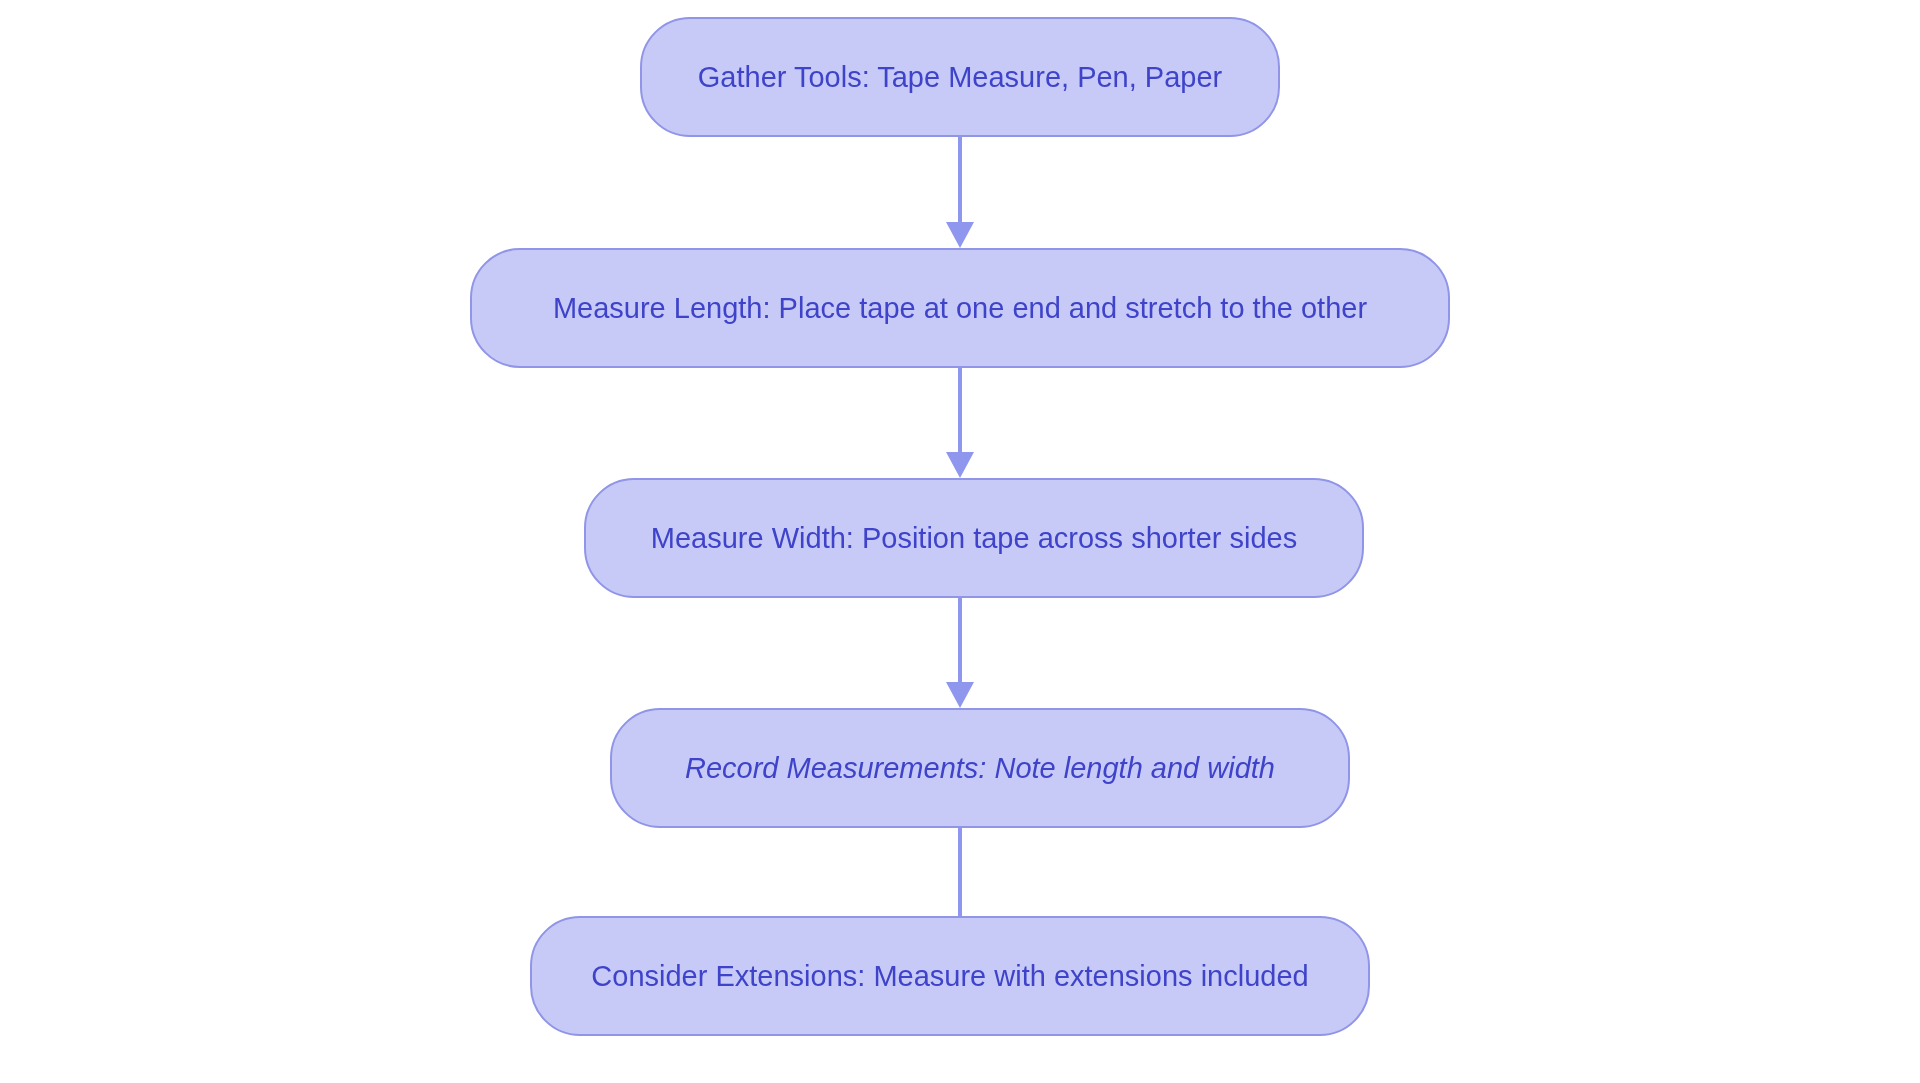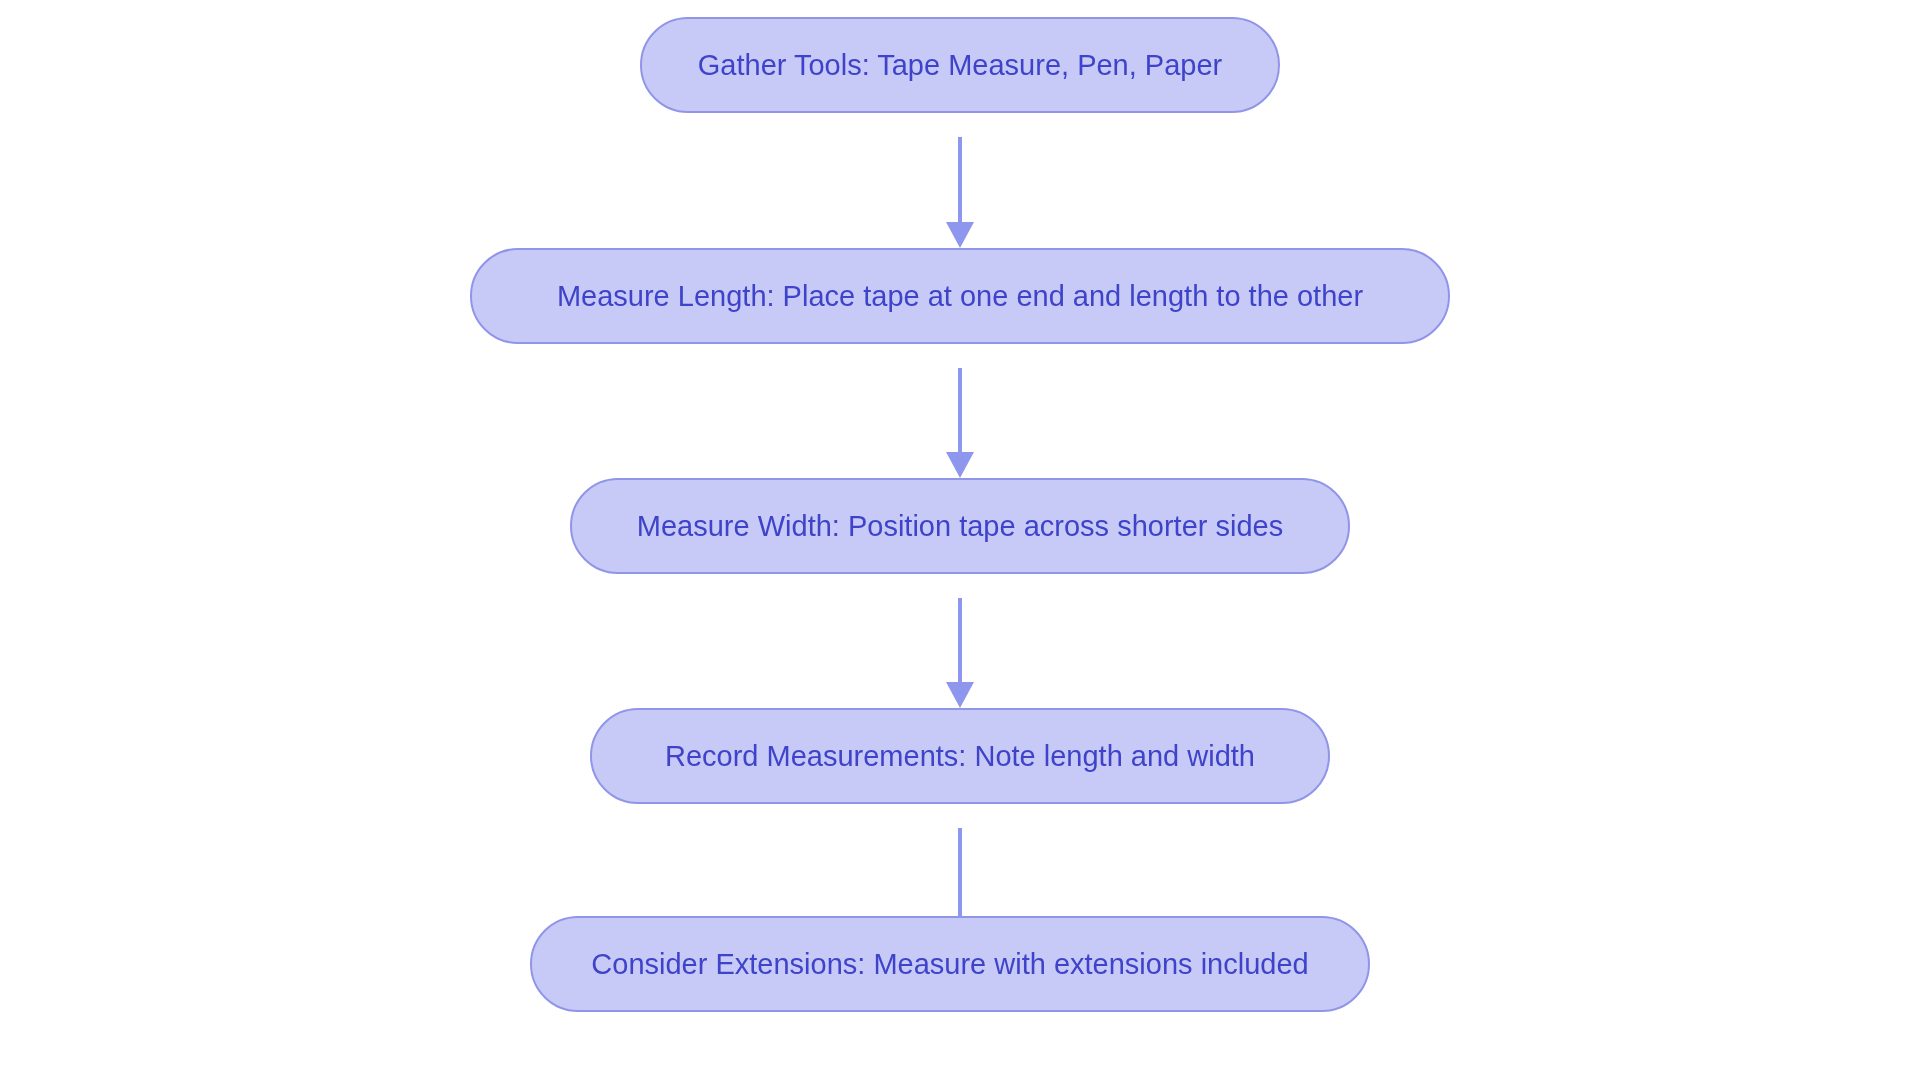--- a/index.html
+++ b/index.html
@@ -16,37 +16,37 @@
   .canvas {
     position: relative;
     width: 1920px;
     height: 1083px;
     background: var(--bg);
     overflow: hidden;
   }
 
   .flow-node {
     position: absolute;
-    height: 96px;
+    height: 120px;
     background: var(--node-fill);
     border: 2px solid var(--node-border);
     border-radius: 50px;
     display: flex;
     align-items: center;
     justify-content: center;
     text-align: center;
     color: var(--node-text);
     font-size: 29px;
     line-height: 1.2;
     padding: 17px 30px;
   }
   .n1 { left: 640px; top: 17px;  width: 640px; }
   .n2 { left: 470px; top: 248px; width: 980px; }
-  .n3 { left: 570px; top: 478px; width: 780px; }
-  .n4 { left: 590px; top: 708px; width: 740px; }
+  .n3 { left: 584px; top: 478px; width: 780px; }
+  .n4 { left: 610px; top: 708px; width: 740px; font-style: italic; }
   .n5 { left: 530px; top: 916px; width: 840px; }
 
   .arrow {
     position: absolute;
     left: 946px;              
     width: 28px;
     display: flex;
     flex-direction: column;
     align-items: center;
   }
@@ -76,21 +76,21 @@
   <div class="flow-node n1">
     <span>Gather Tools: Tape Measure, Pen, Paper</span>
   </div>
 
   <div class="arrow a1">
     <div class="arrow-line"></div>
     <div class="arrow-head"></div>
   </div>
 
   <div class="flow-node n2">
-    <span>Measure Length: Place tape at one end and length to the other</span>
+    <span>Measure Length: Place tape at one end and stretch to the other</span>
   </div>
 
   <div class="arrow a2">
     <div class="arrow-line"></div>
     <div class="arrow-head"></div>
   </div>
 
   <div class="flow-node n3">
     <span>Measure Width: Position tape across shorter sides</span>
   </div>

